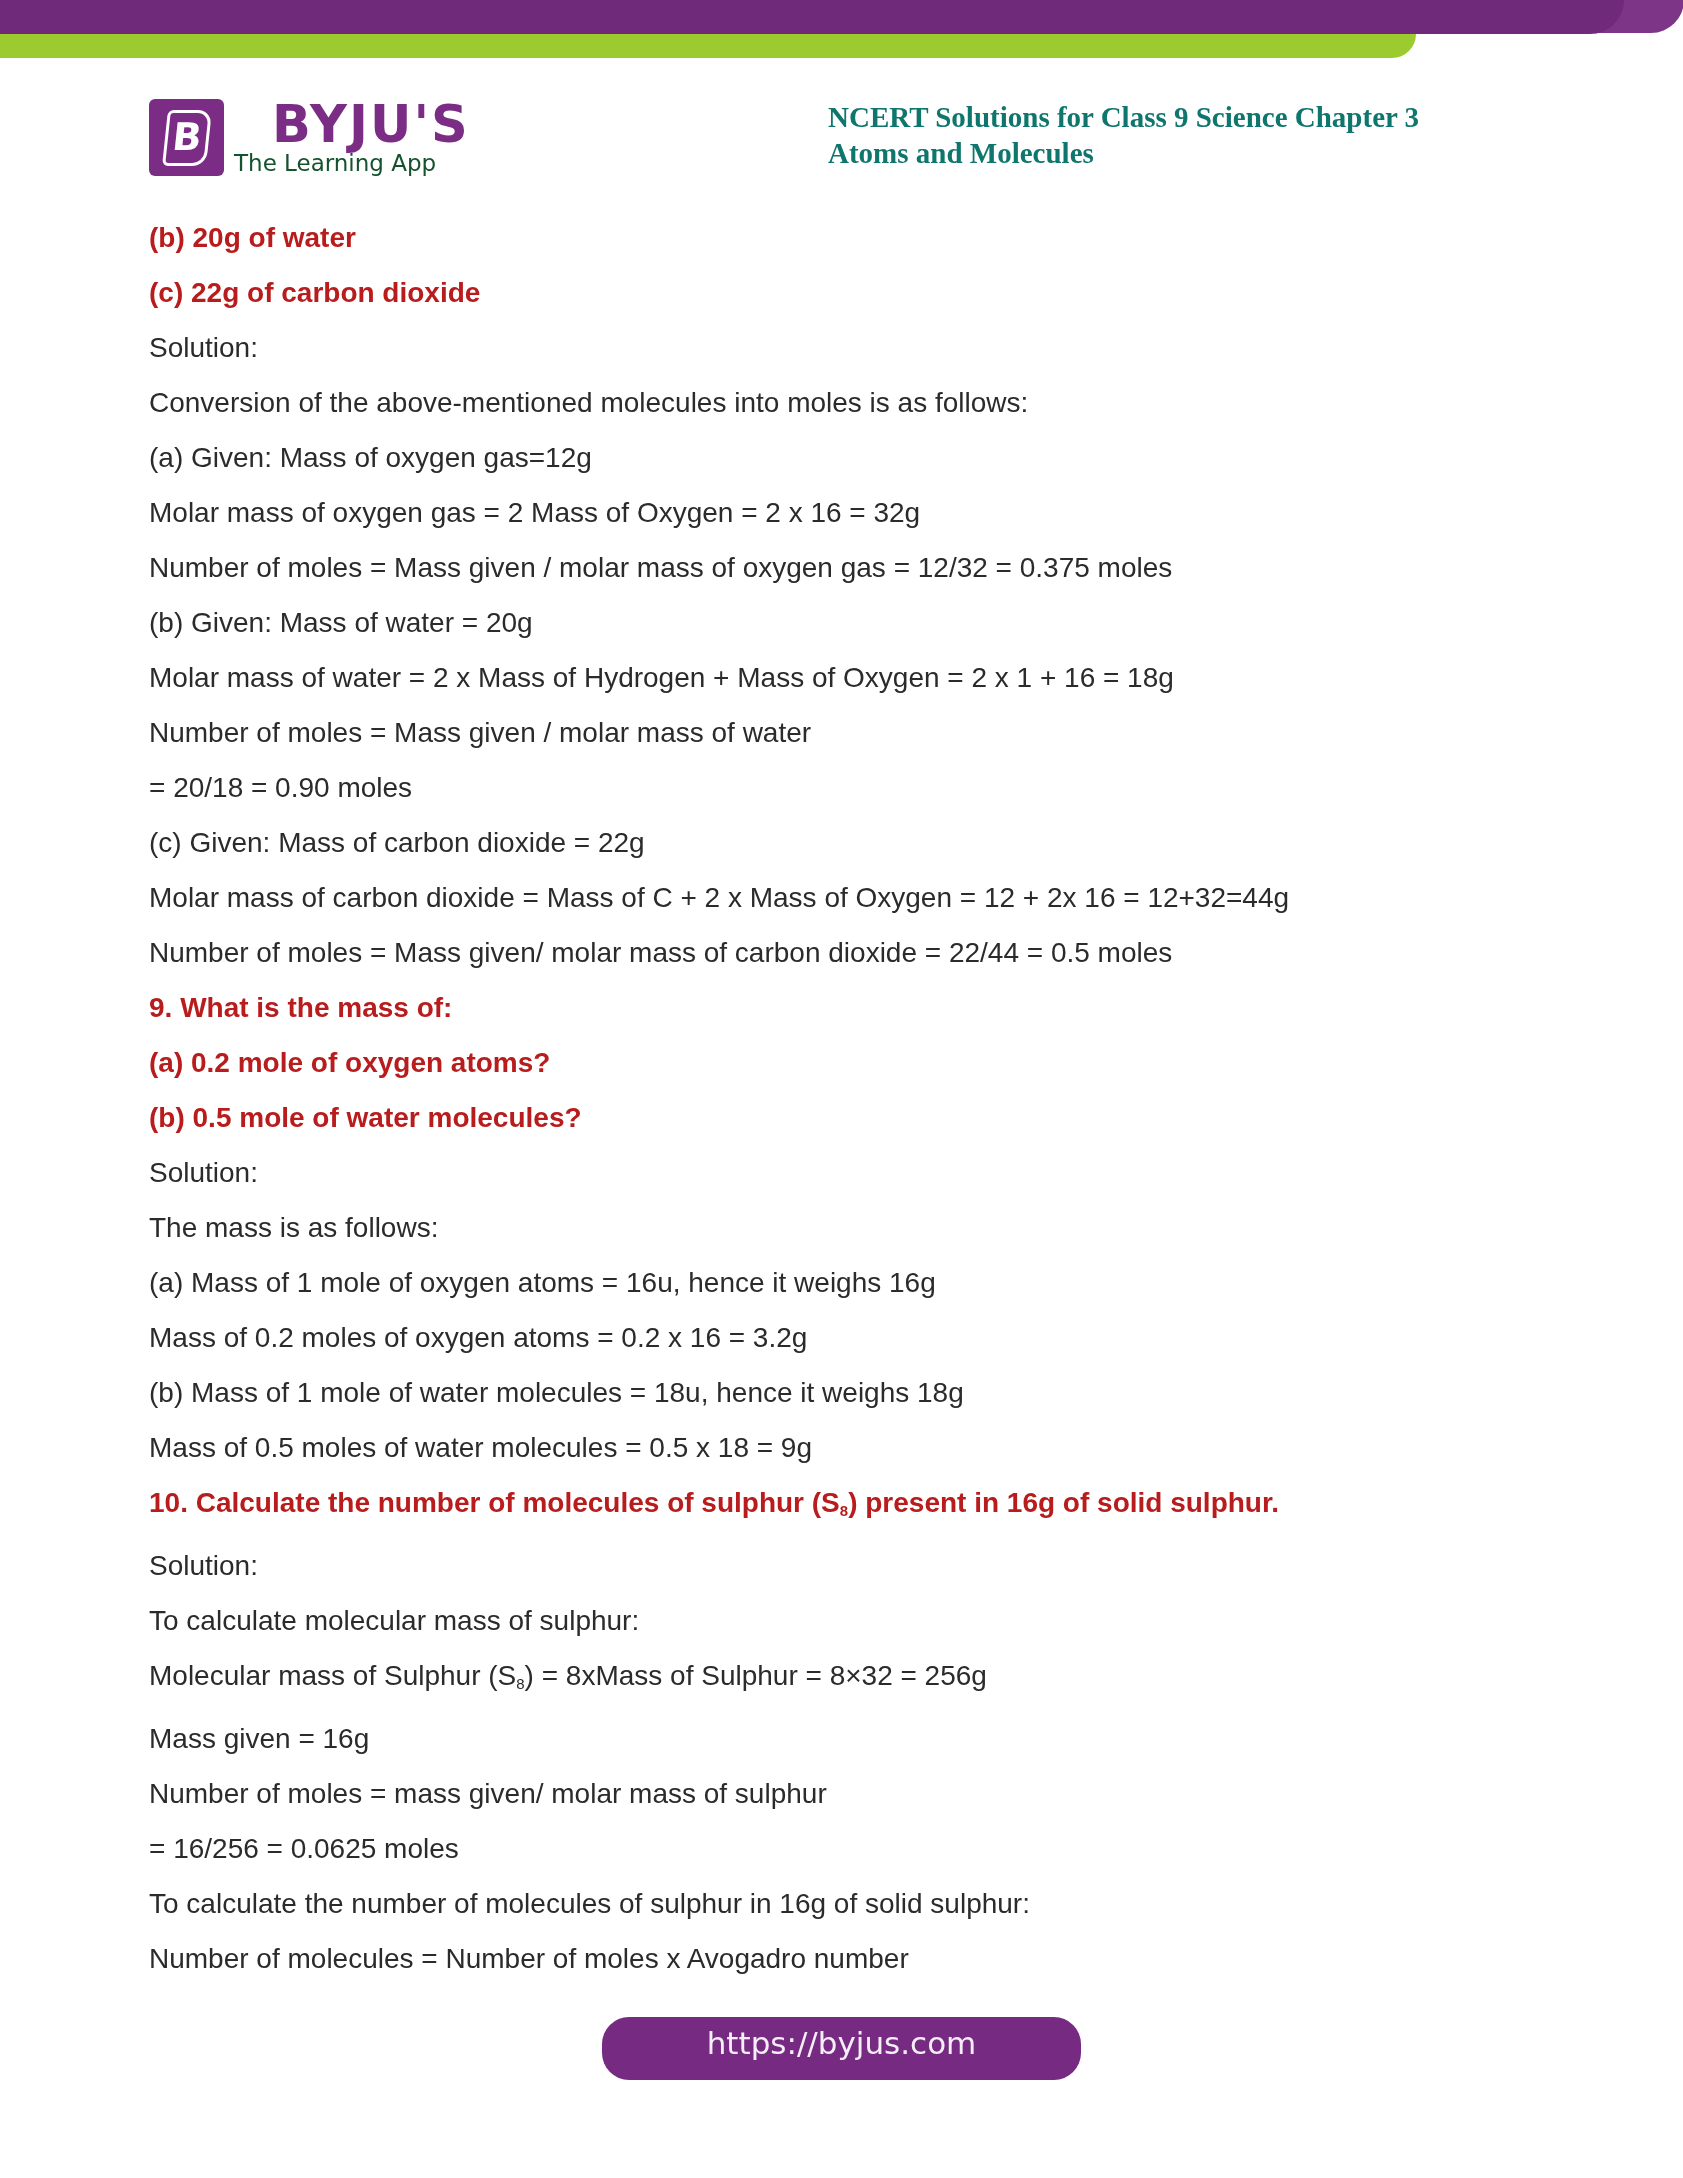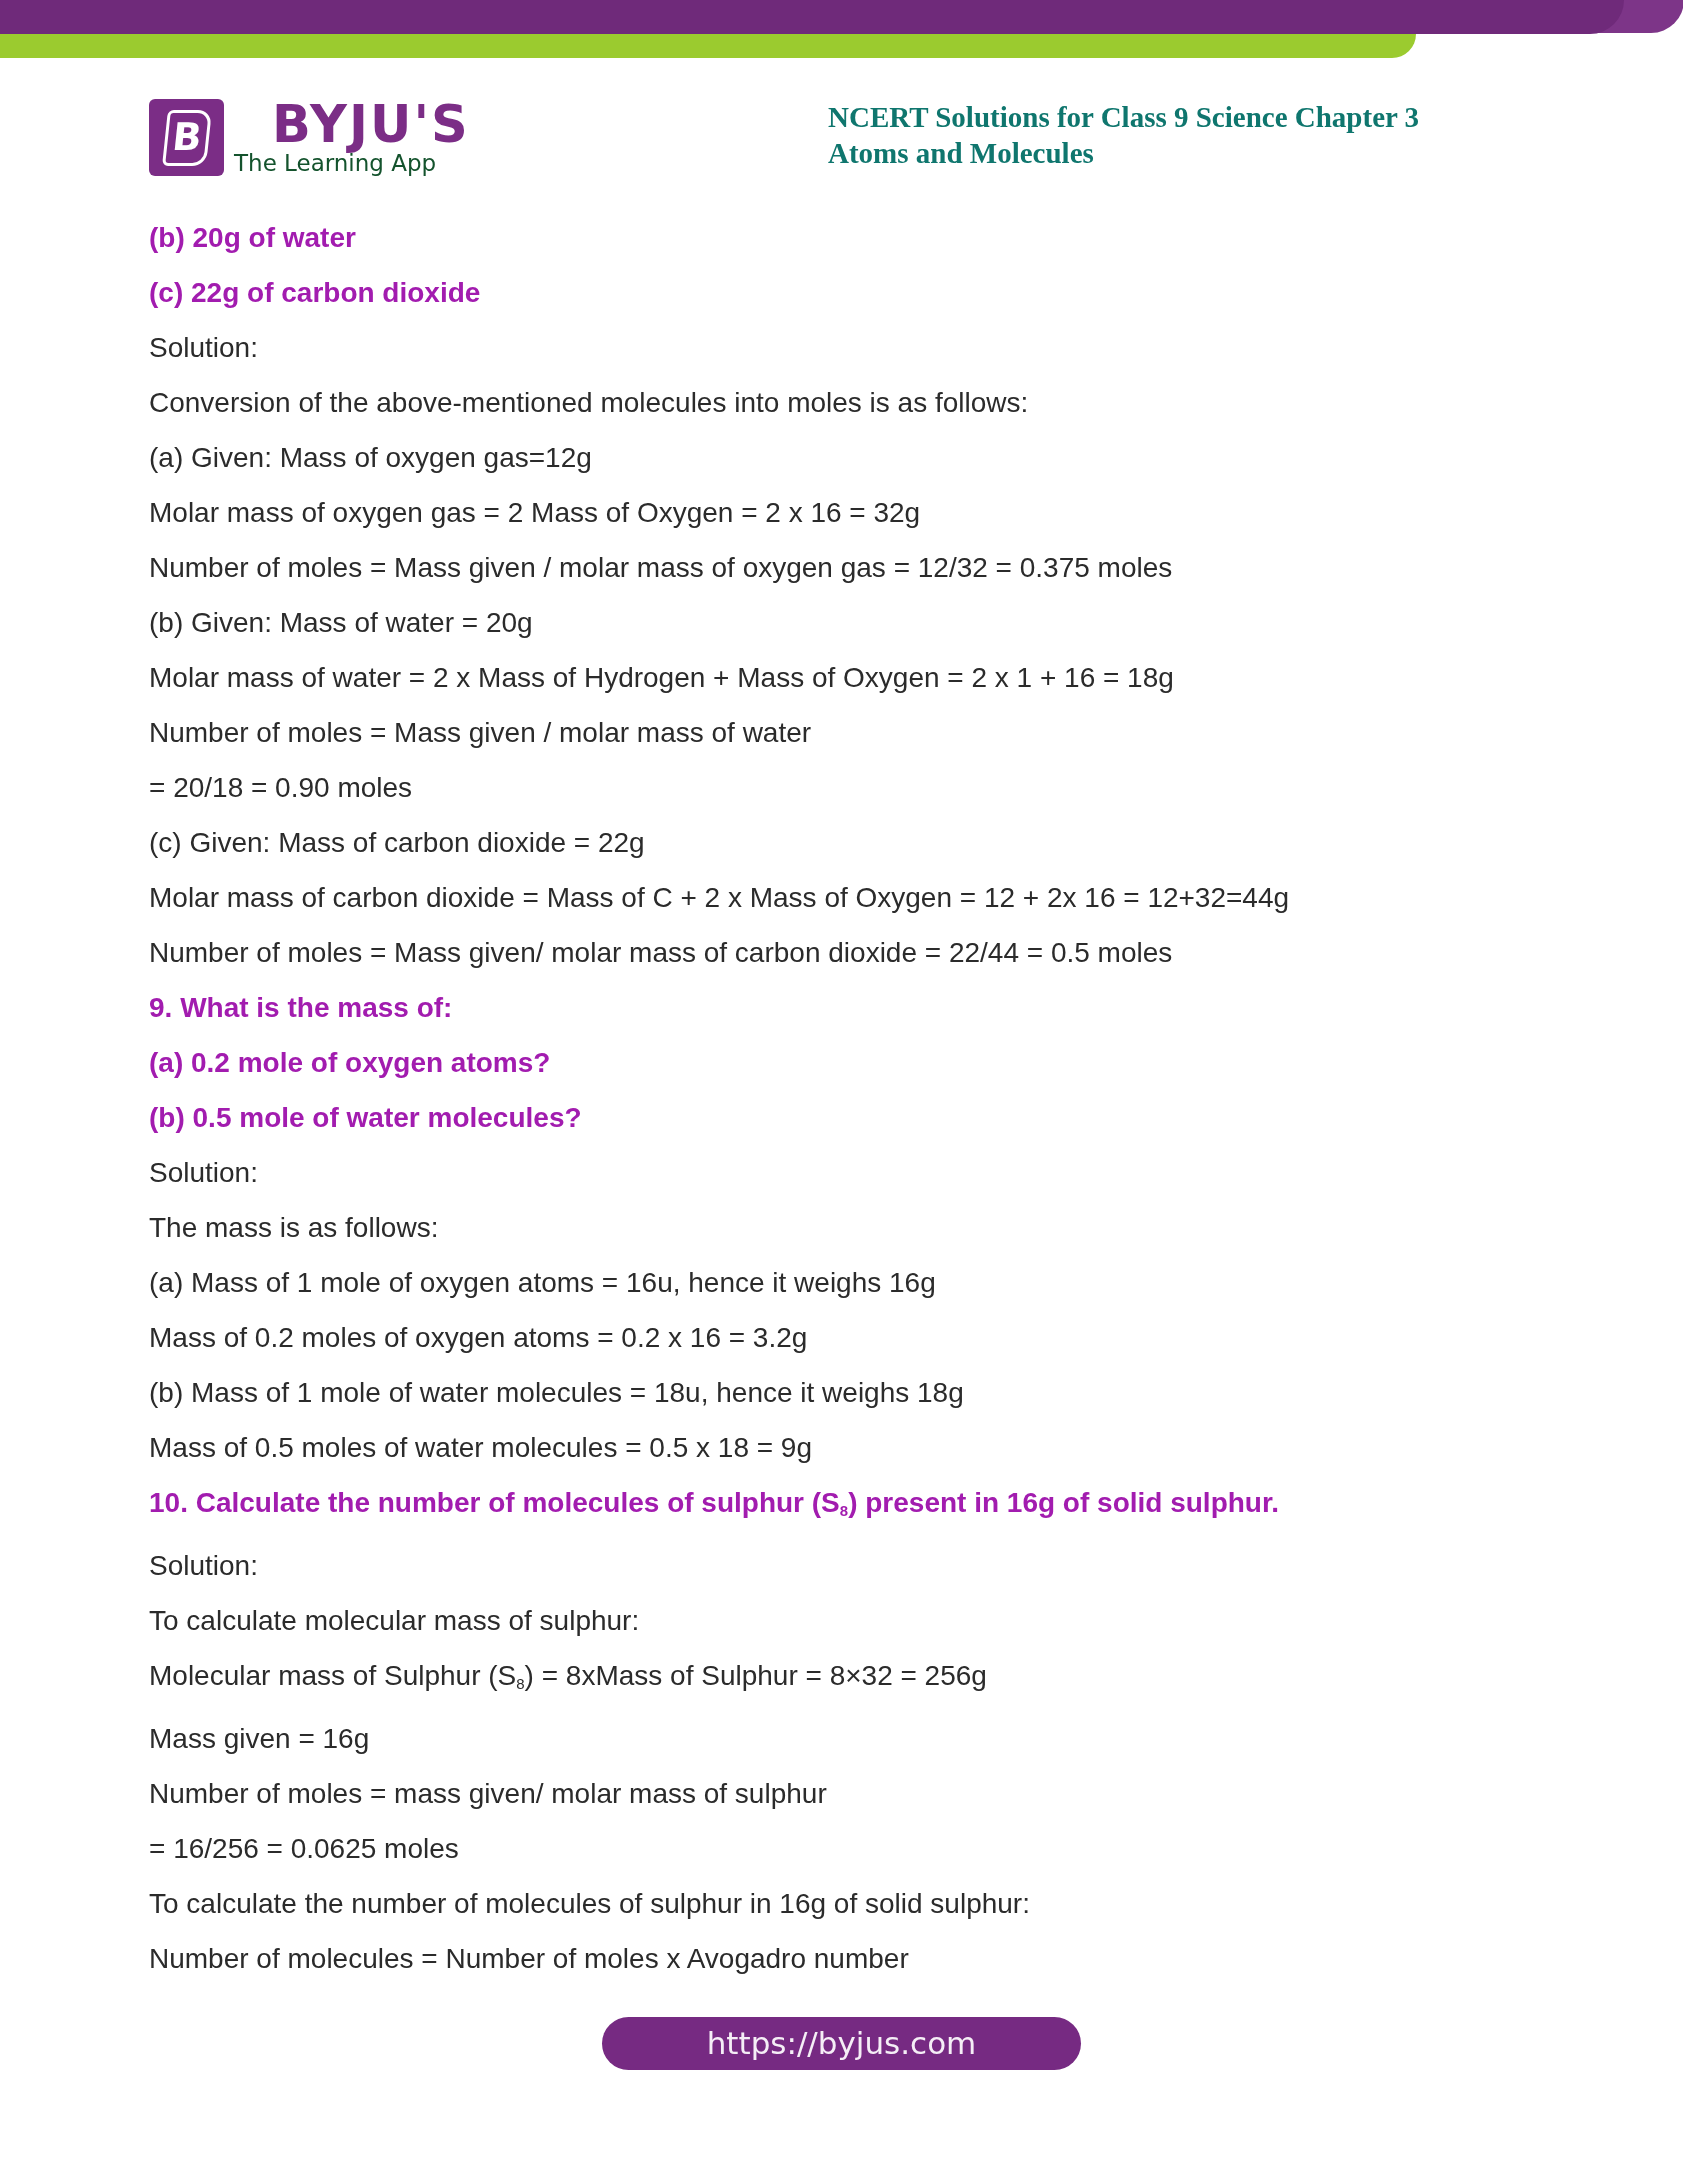--- a/index.html
+++ b/index.html
@@ -10,23 +10,23 @@
   .band-wrap { position:absolute; left:0; top:0; width:1683px; height:59px; z-index:1; }
   .logo { position:absolute; left:149px; top:99px; display:flex; align-items:center; }
   .logo-box { width:75px; height:77px; background:#7b2d86; border-radius:6px; display:flex; align-items:center; justify-content:center; }
   .logo-b { width:38px; height:50px; border:3px solid #fff; border-radius:6px 14px 14px 6px; transform:skewX(-6deg); color:#fff; font-weight:bold; font-size:38px; line-height:48px; text-align:center; font-family:"DejaVu Sans", sans-serif; }
   .logo-text { margin-left:10px; display:flex; flex-direction:column; }
   .logo-brand { color:#7b2d86; font-weight:bold; font-size:51px; letter-spacing:2px; line-height:50px; font-family:"DejaVu Sans", sans-serif;margin-left:38px; }
   .logo-tag { color:#14532d; font-size:23px; line-height:26px; font-family:"DejaVu Sans", sans-serif; }
   .header-title { position:absolute; left:828px; top:99px; font-family:"Liberation Serif", serif; font-weight:bold; font-size:29px; line-height:36px; color:#0f766e; }
   .content { position:absolute; left:149px; top:210px; width:1406px; }
   .line { font-size:28px; line-height:55px; color:#2b2b2b; white-space:nowrap; font-family:"Liberation Sans", sans-serif; }
-  .line.bold { font-weight:bold; color:#a21caf; }
+  .line.bold { font-weight:bold; color:#b91c1c; }
   .sub { font-size:15px; vertical-align:-4px; }
-  .footer-pill { position:absolute; left:602px; top:2017px; width:479px; height:53px; background:#762a82; border-radius:27px; color:#f5eef6; font-size:31px; line-height:53px; text-align:center; font-family:"DejaVu Sans", sans-serif; text-decoration:none; display:block; }
+  .footer-pill { position:absolute; left:602px; top:2017px; width:479px; height:63px; background:#762a82; border-radius:27px; color:#f5eef6; font-size:31px; line-height:53px; text-align:center; font-family:"DejaVu Sans", sans-serif; text-decoration:none; display:block; }
 </style>
 </head>
 <body>
 
 <div class="band-wrap">
   <div class="band-purple2"></div>
   <div class="band-purple"></div>
   <div class="band-green"></div>
 </div>
 

